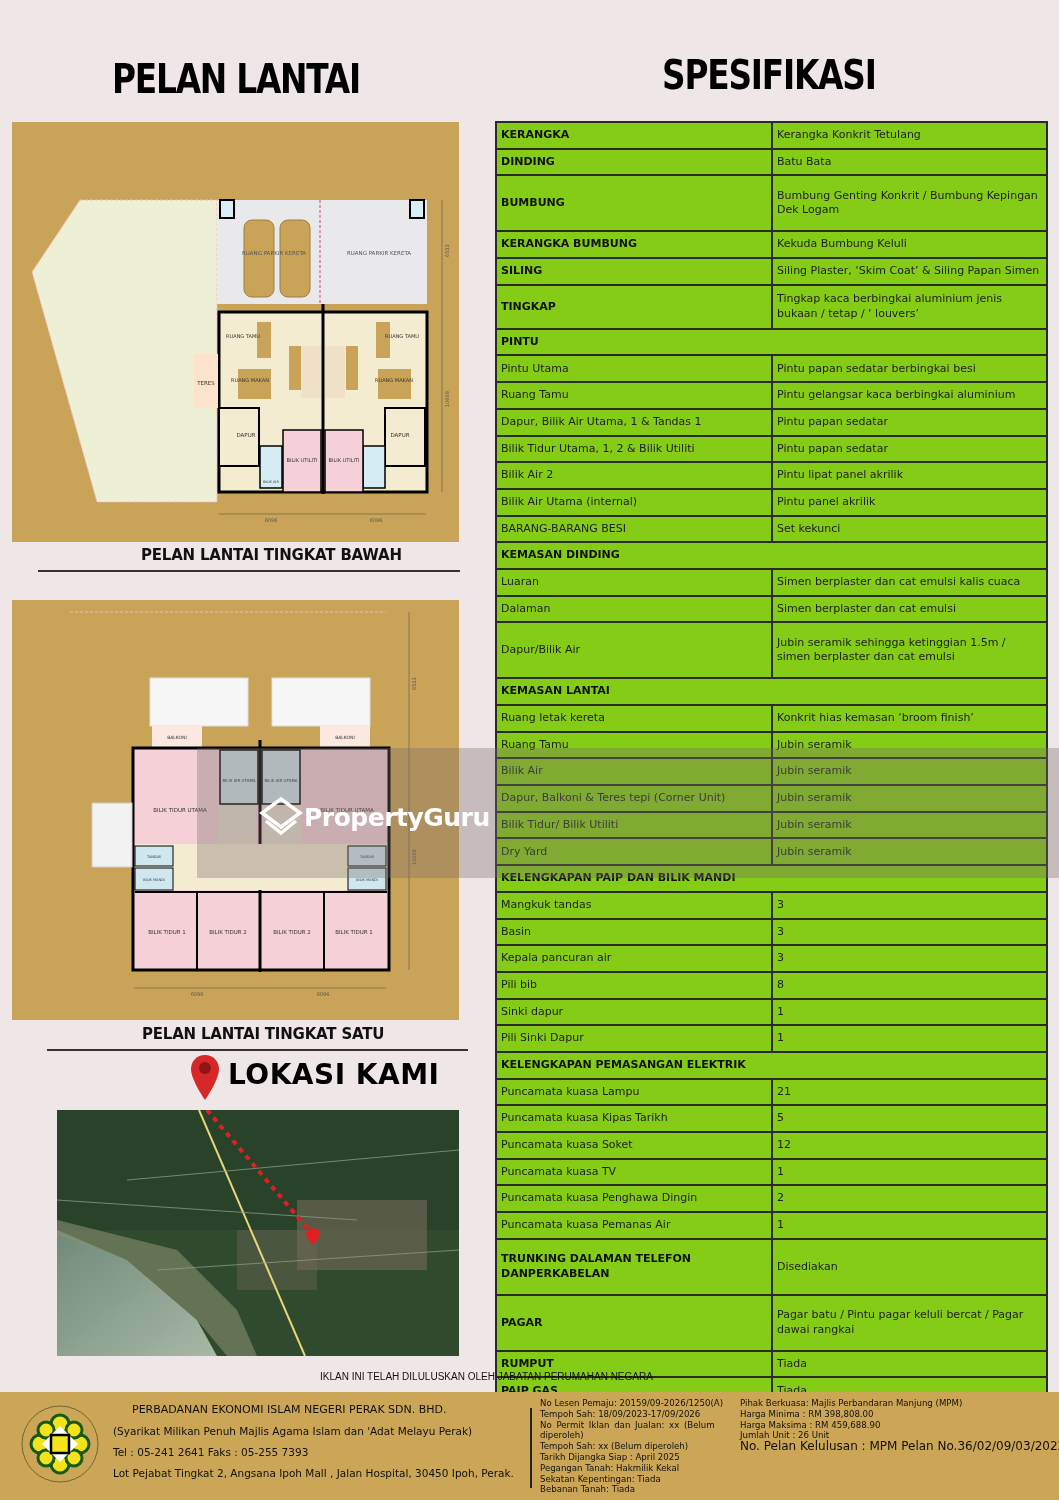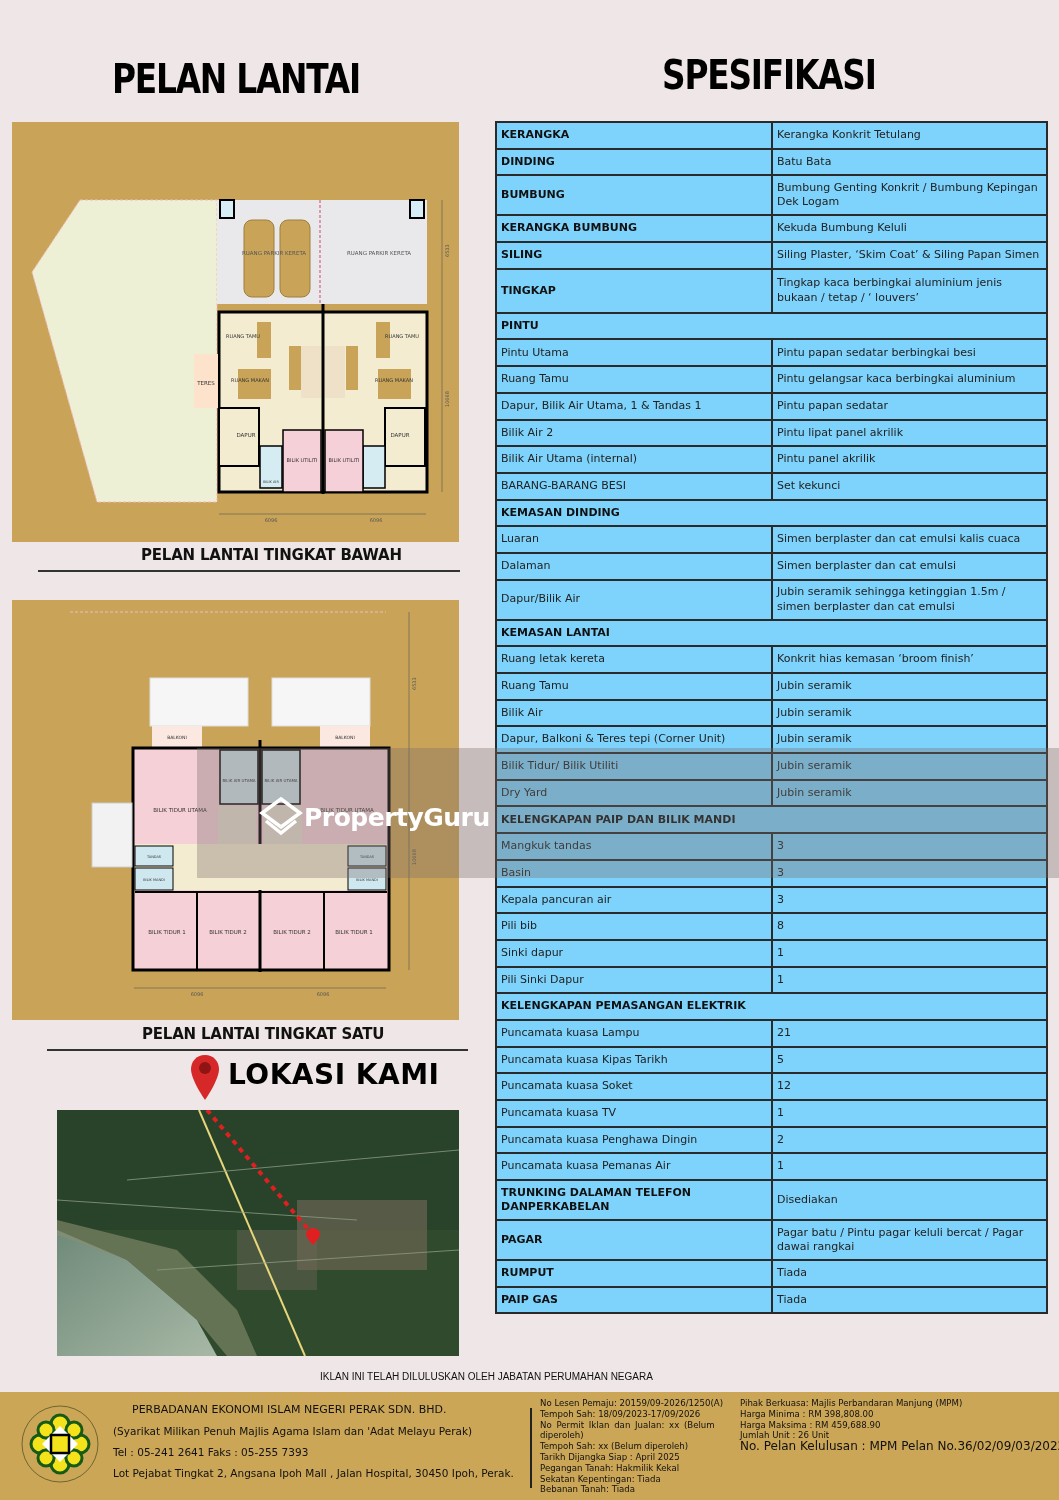--- a/index.html
+++ b/index.html
@@ -43,33 +43,33 @@
   .rule { position: absolute; height: 2px; background: #333; }
 
   
   table.spec {
     position: absolute;
     left: 495px; top: 121px;
     width: 553px;
     border-collapse: collapse;
     font-size: 11px;
     font-family: "DejaVu Sans", sans-serif;
-    background: #7dd3fc;
+    background: #84cc16;
   }
   table.spec td {
     border: 2px solid #2a2a2a;
     padding: 2px 4px;
     vertical-align: middle;
     line-height: 14.5px;
     color: #222;
   }
   table.spec td.k { width: 276px; }
   table.spec td.b { font-weight: bold; color: #111; }
   table.spec tr { height: 26.7px; }
-  table.spec tr.tall { height: 40px; }
+  table.spec tr.tall { height: 56px; }
   table.spec tr.tall3 { height: 44px; }
 
   
   .wm-band {
     position: absolute;
     left: 197px; top: 748px;
     width: 862px; height: 130px;
     background: rgba(120,110,105,0.35);
     pointer-events: none;
   }
@@ -264,20 +264,24 @@
       <tr>
         <td class="k">Pintu Utama</td>
         <td>Pintu papan sedatar berbingkai besi</td>
       </tr>
       <tr>
         <td class="k">Ruang Tamu</td>
         <td>Pintu gelangsar kaca berbingkai aluminium</td>
       </tr>
       <tr>
         <td class="k">Dapur, Bilik Air Utama, 1 &amp; Tandas 1</td>
+        <td>Pintu papan sedatar</td>
+      </tr>
+      <tr>
+        <td class="k">Bilik Tidur Utama, 1, 2 &amp; Bilik Utiliti</td>
         <td>Pintu papan sedatar</td>
       </tr>
       <tr>
         <td class="k">Bilik Air 2</td>
         <td>Pintu lipat panel akrilik</td>
       </tr>
       <tr>
         <td class="k">Bilik Air Utama (internal)</td>
         <td>Pintu panel akrilik</td>
       </tr>

